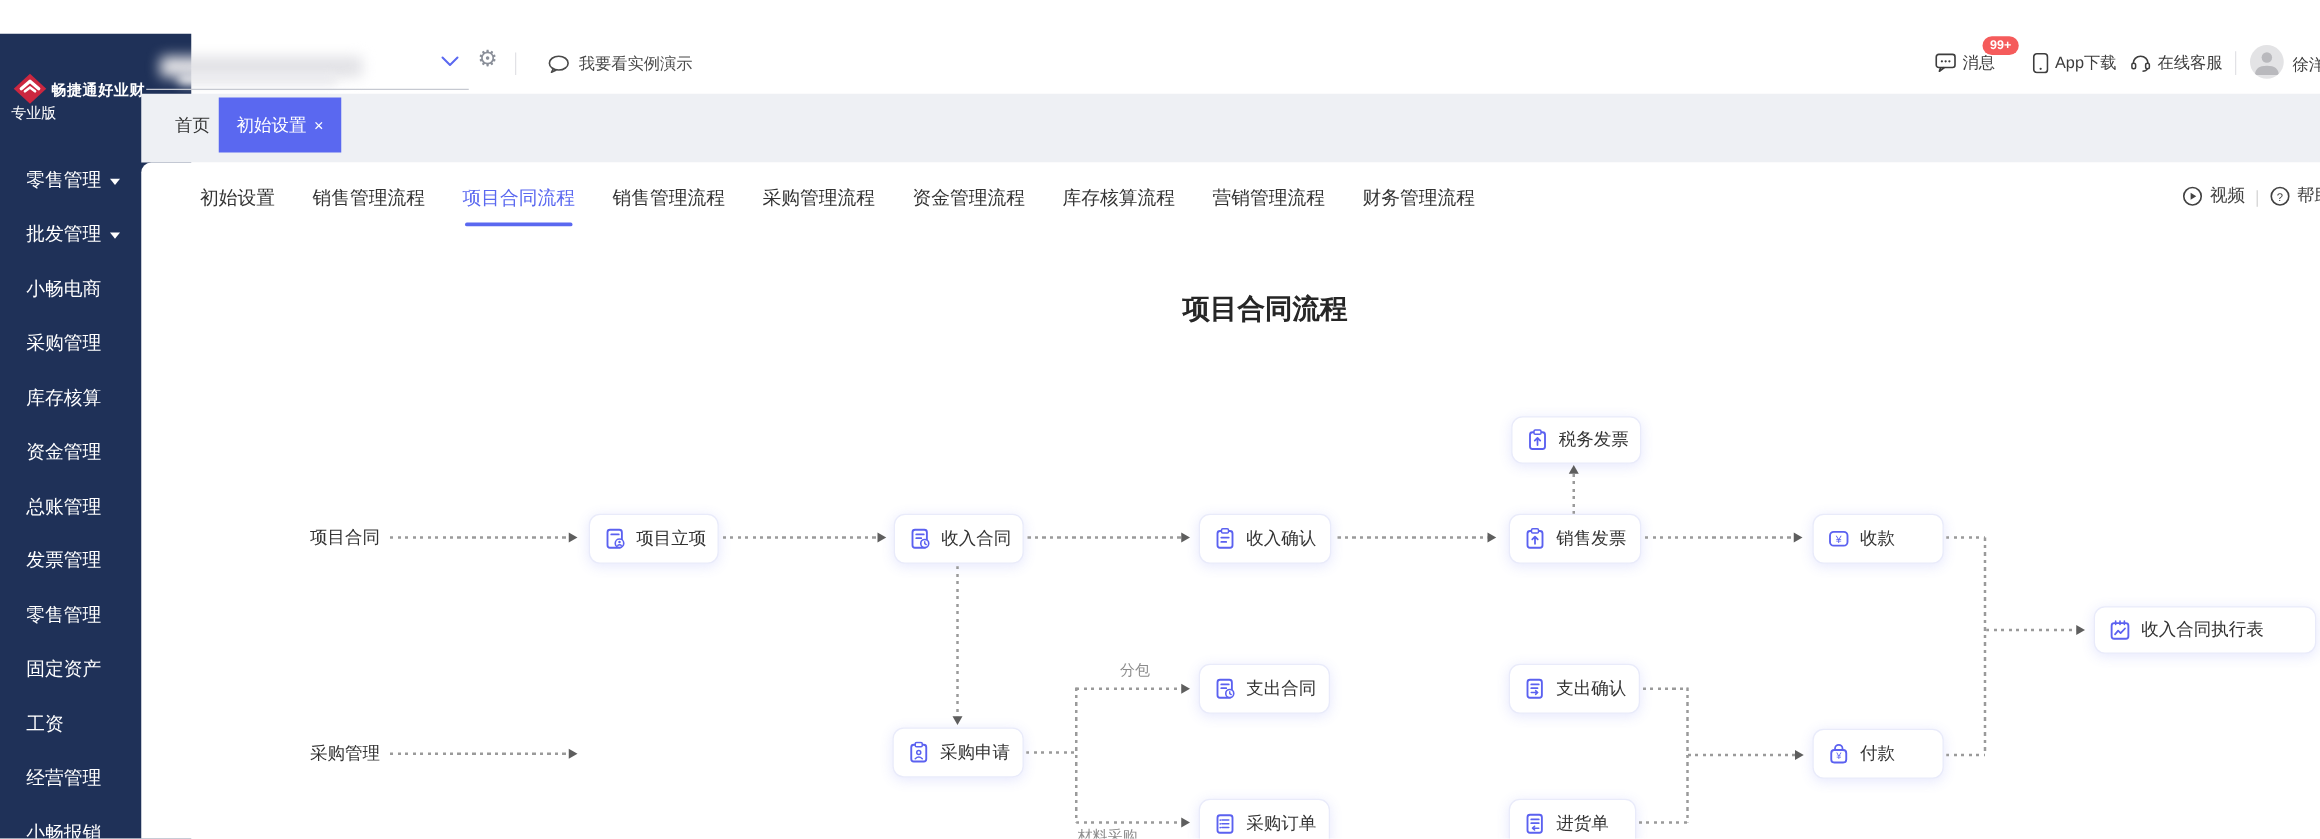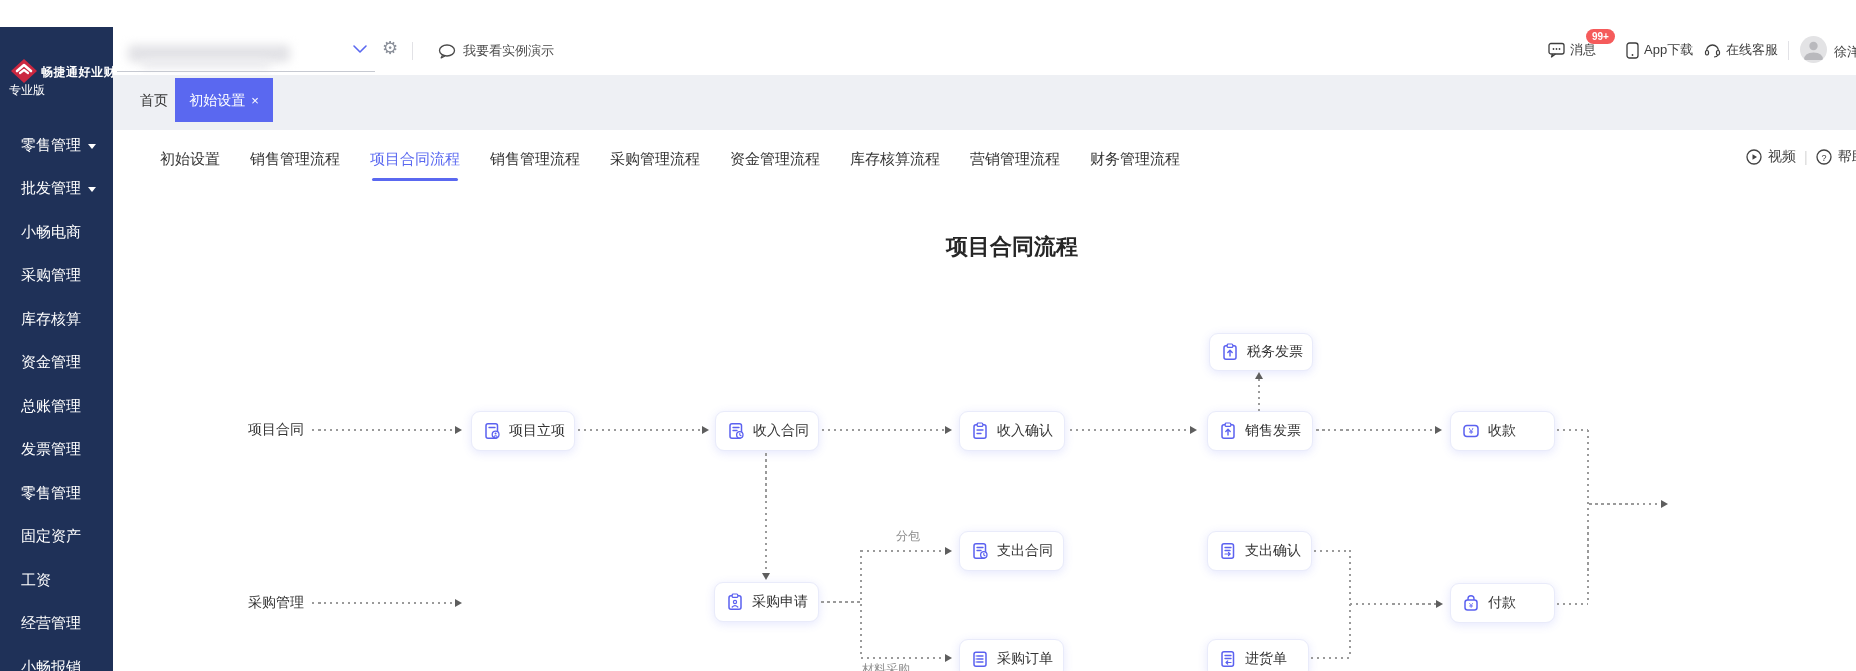--- a/index.html
+++ b/index.html
@@ -1,19 +1,19 @@
 <!DOCTYPE html>
 <html><head>
 <meta charset="utf-8">
 <style>
   html,body{margin:0;padding:0;background:#fff;}
   #stage{position:relative;width:1856px;height:671px;overflow:hidden;background:#fff;
          font-family:"Liberation Sans","DejaVu Sans",sans-serif;color:#333;}
   
-  .sidebar{position:absolute;left:0;top:27px;width:113px;height:644px;background:#1f3158;}
+  .sidebar{position:absolute;left:0;top:27px;width:113px;height:644px;background:#1f3158;padding-left:40px;}
   .brand-name{position:absolute;left:41px;top:37px;color:#fff;font-size:12px;font-weight:bold;white-space:nowrap;letter-spacing:.5px;}
   .edition{position:absolute;left:9px;top:55px;color:#fff;font-size:12px;}
   .logo{position:absolute;left:10px;top:31px;}
   .side-item{position:absolute;left:0;width:113px;height:30px;line-height:30px;padding-left:21px;box-sizing:border-box;
              color:#fff;font-size:15px;cursor:pointer;white-space:nowrap;}
   .caret{display:inline-block;width:0;height:0;border-left:4.5px solid transparent;border-right:4.5px solid transparent;
          border-top:5px solid #fff;margin-left:7px;vertical-align:middle;}
   
   .hdr-underline{position:absolute;left:117px;top:71px;width:258px;height:1px;background:#c6c9d1;}
   .smudge1{position:absolute;left:128px;top:45px;width:162px;height:17px;background:#e2e2e6;border-radius:4px;filter:blur(5px);}
@@ -235,20 +235,30 @@
 
   <div class="node" style="left:1209px;top:333px;width:104px;height:38px;">
     <svg class="nicon" width="18" height="18" viewBox="0 0 18 18">
       <rect x="3" y="2.8" width="12" height="13.4" rx="2" fill="none" stroke="#5b61f0" stroke-width="1.5"></rect>
       <rect x="6.2" y="1" width="5.6" height="3.4" rx="1" fill="#fff" stroke="#5b61f0" stroke-width="1.2"></rect>
       <path d="M9 13 V7.5 M6.8 9.5 L9 7.3 L11.2 9.5" fill="none" stroke="#5b61f0" stroke-width="1.4" stroke-linecap="round" stroke-linejoin="round"></path>
     </svg>
     <span>税务发票</span>
   </div>
 
+  <div class="node" style="left:1675px;top:485px;width:178px;height:38px;">
+    <svg class="nicon" width="18" height="18" viewBox="0 0 18 18">
+      <rect x="2.3" y="3.5" width="13.4" height="12.5" rx="2" fill="none" stroke="#5b61f0" stroke-width="1.5"></rect>
+      <line x1="5.5" y1="1.8" x2="5.5" y2="4.5" stroke="#5b61f0" stroke-width="1.3" stroke-linecap="round"></line>
+      <line x1="9" y1="1.8" x2="9" y2="4.5" stroke="#5b61f0" stroke-width="1.3" stroke-linecap="round"></line>
+      <line x1="12.5" y1="1.8" x2="12.5" y2="4.5" stroke="#5b61f0" stroke-width="1.3" stroke-linecap="round"></line>
+      <polyline points="5,12.5 7.5,9.5 9.5,11.5 13,7.8" fill="none" stroke="#5b61f0" stroke-width="1.4" stroke-linecap="round" stroke-linejoin="round"></polyline>
+    </svg>
+    <span>收入合同执行表</span>
+  </div>
 
   <div class="node" style="left:714px;top:582px;width:105px;">
     <svg class="nicon" width="18" height="18" viewBox="0 0 18 18">
       <rect x="3" y="2.8" width="12" height="13.4" rx="2" fill="none" stroke="#5b61f0" stroke-width="1.5"></rect>
       <rect x="6.2" y="1" width="5.6" height="3.4" rx="1" fill="#fff" stroke="#5b61f0" stroke-width="1.2"></rect>
       <circle cx="9" cy="9" r="1.6" fill="none" stroke="#5b61f0" stroke-width="1.2"></circle>
       <path d="M6.2 14 Q9 11.2 11.8 14" fill="none" stroke="#5b61f0" stroke-width="1.2" stroke-linecap="round"></path>
     </svg>
     <span>采购申请</span>
   </div>

